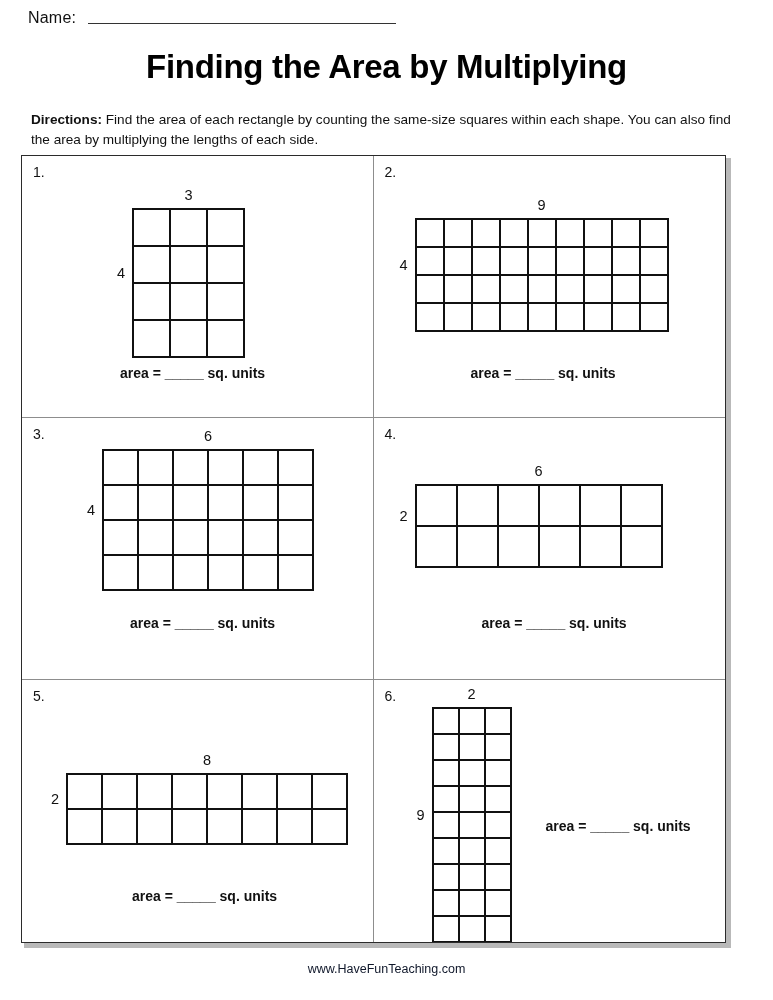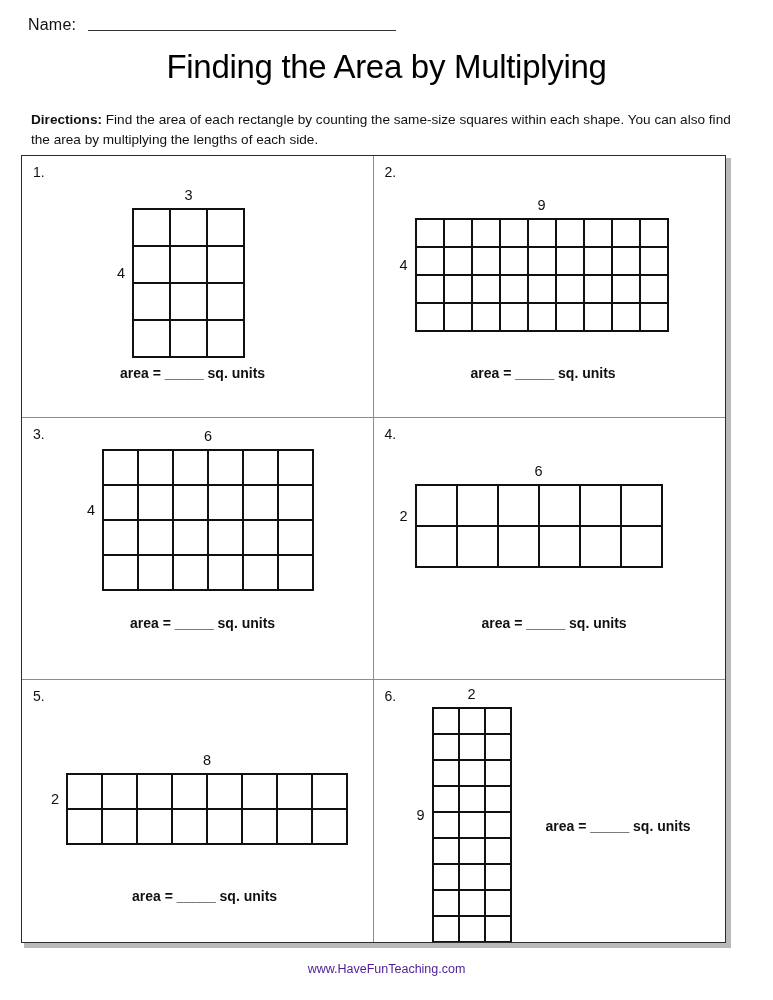--- a/index.html
+++ b/index.html
@@ -13,21 +13,21 @@
     position: relative;
     font-family: "Liberation Sans", sans-serif;
     color: #1a1a1a;
     overflow: hidden;
   }
 
   
   .name-row {
     position: absolute;
     left: 28px;
-    top: 17px;
+    top: 10px;
     display: flex;
     align-items: flex-end;
     gap: 12px;
   }
   .name-label {
     font-size: 16px;
     letter-spacing: 0.2px;
     line-height: 1;
     color: #111;
   }
@@ -38,21 +38,21 @@
     margin-bottom: 2px;
   }
 
   .page-title {
     position: absolute;
     left: 0;
     right: 0;
     top: 48px;
     text-align: center;
     font-size: 33px;
-    font-weight: normal;
+    font-weight: bold;
     letter-spacing: -0.3px;
     color: #000;
   }
 
   .directions {
     position: absolute;
     left: 31px;
     top: 110px;
     width: 716px;
     font-size: 13.6px;
@@ -154,21 +154,21 @@
   }
 
   
   .footer {
     position: absolute;
     left: 0;
     right: 0;
     top: 962px;
     text-align: center;
     font-size: 12.5px;
-    color: #4c1d95;
+    color: #0f172a;
   }
 </style>
 </head>
 <body>
 
 <div class="name-row">
   <span class="name-label">Name:</span>
   <span class="name-line"></span>
 </div>
 

